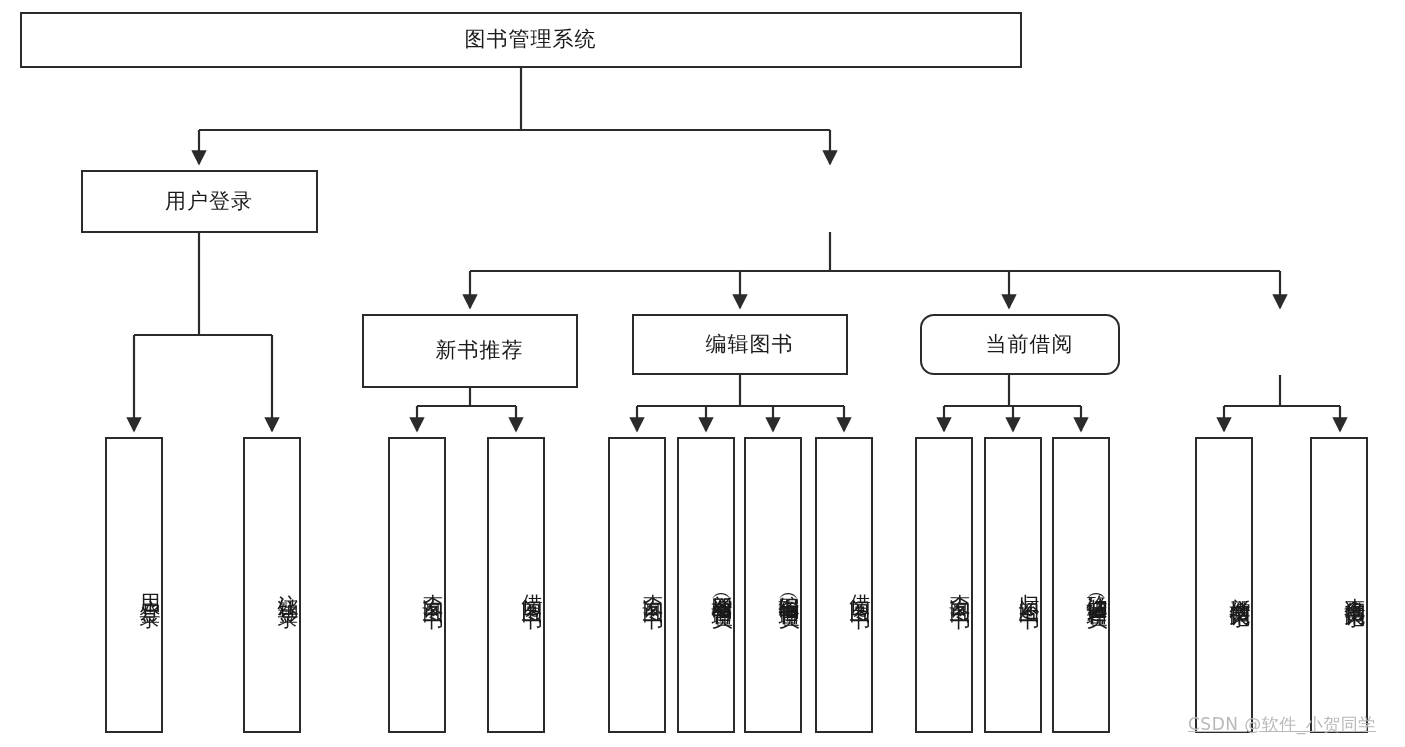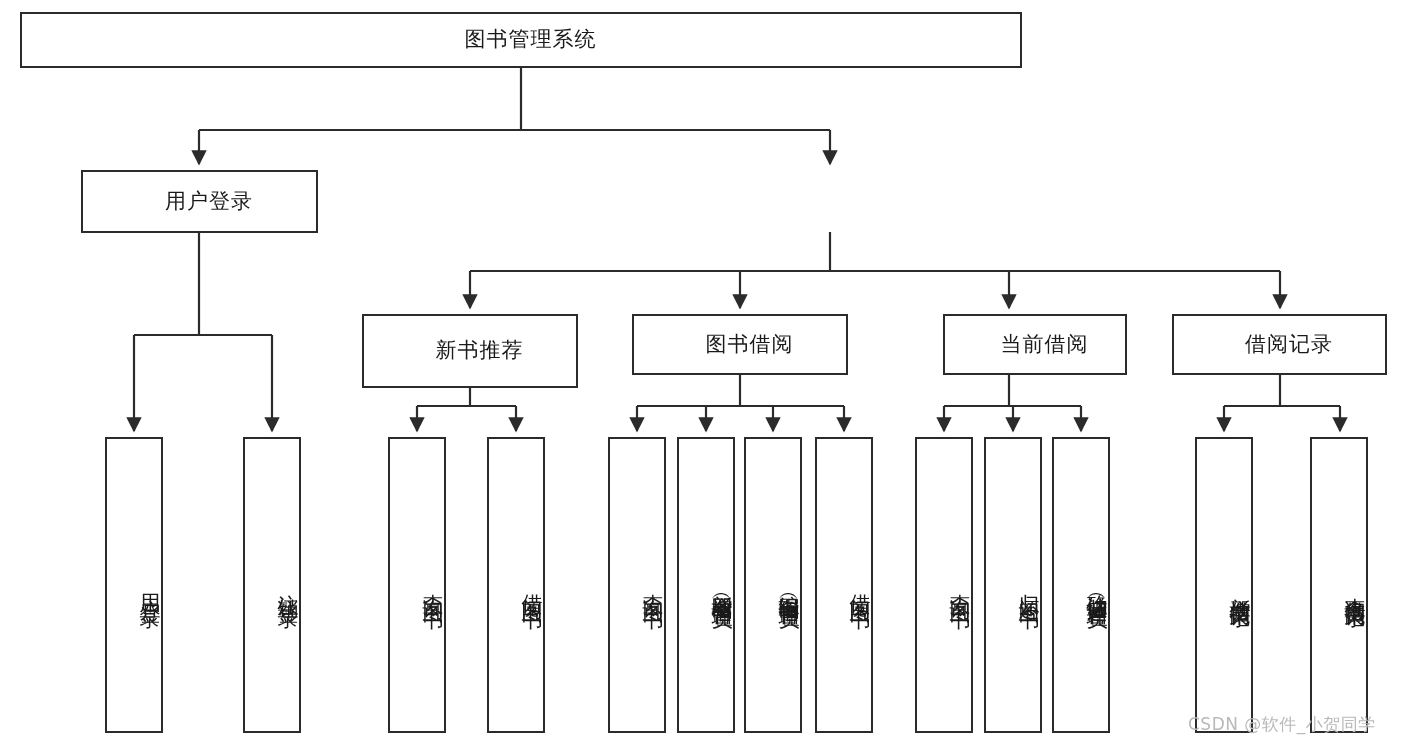--- a/index.html
+++ b/index.html
@@ -58,20 +58,21 @@
   }
   .watermark {
     position: absolute;
     left: 1188px;
     top: 713px;
     font-size: 17px;
     color: #b9b9b9;
     white-space: nowrap;
     z-index: 3;
     letter-spacing: 0.5px;
+    text-decoration: underline;
   }
 </style>
 </head>
 <body>
 
 <div id="diagram-root">
 
   <svg class="wires" viewBox="0 0 1405 747" xmlns="http://www.w3.org/2000/svg">
     <defs>
       <marker id="arrow" viewBox="0 0 10 10" refX="9" refY="5" markerWidth="7" markerHeight="7" orient="auto-start-reverse">
@@ -120,23 +121,22 @@
       <path d="M 1224 406 L 1224 431" marker-end="url(#arrow)"></path>
       <path d="M 1340 406 L 1340 431" marker-end="url(#arrow)"></path>
     </g>
   </svg>
 
   <div class="node horizontal" style="left:20px; top:12px; width:1002px; height:56px;">图书管理系统</div>
 
   <div class="node horizontal" style="left:81px; top:170px; width:237px; height:63px;">用户登录</div>
 
   <div class="node horizontal" style="left:362px; top:314px; width:216px; height:74px;">新书推荐</div>
-  <div class="node horizontal" style="left:632px; top:314px; width:216px; height:61px;">图书借阅</div>
-  <div class="node horizontal" style="left:943px; top:314px; width:184px; height:61px;">当前借阅</div>
-  <div class="node horizontal" style="left:1172px; top:314px; width:215px; height:61px;">借阅记录</div>
+  <div class="node horizontal" style="left:632px; top:314px; width:216px; height:61px;">编辑图书</div>
+  <div class="node horizontal" style="left:920px; top:314px; width:200px; height:61px;border-radius:14px;">当前借阅</div>
 
   <div class="node vertical" style="left:105px; top:437px; width:58px; height:296px;">用户登录</div>
   <div class="node vertical" style="left:243px; top:437px; width:58px; height:296px;">注销登录</div>
 
   <div class="node vertical" style="left:388px; top:437px; width:58px; height:296px;">查询图书</div>
   <div class="node vertical" style="left:487px; top:437px; width:58px; height:296px;">借阅图书</div>
 
   <div class="node vertical" style="left:608px; top:437px; width:58px; height:296px;">查询图书</div>
   <div class="node vertical tight" style="left:677px; top:437px; width:58px; height:296px;">新增图书（管理员）</div>
   <div class="node vertical tight" style="left:744px; top:437px; width:58px; height:296px;">编辑图书（管理员）</div>

